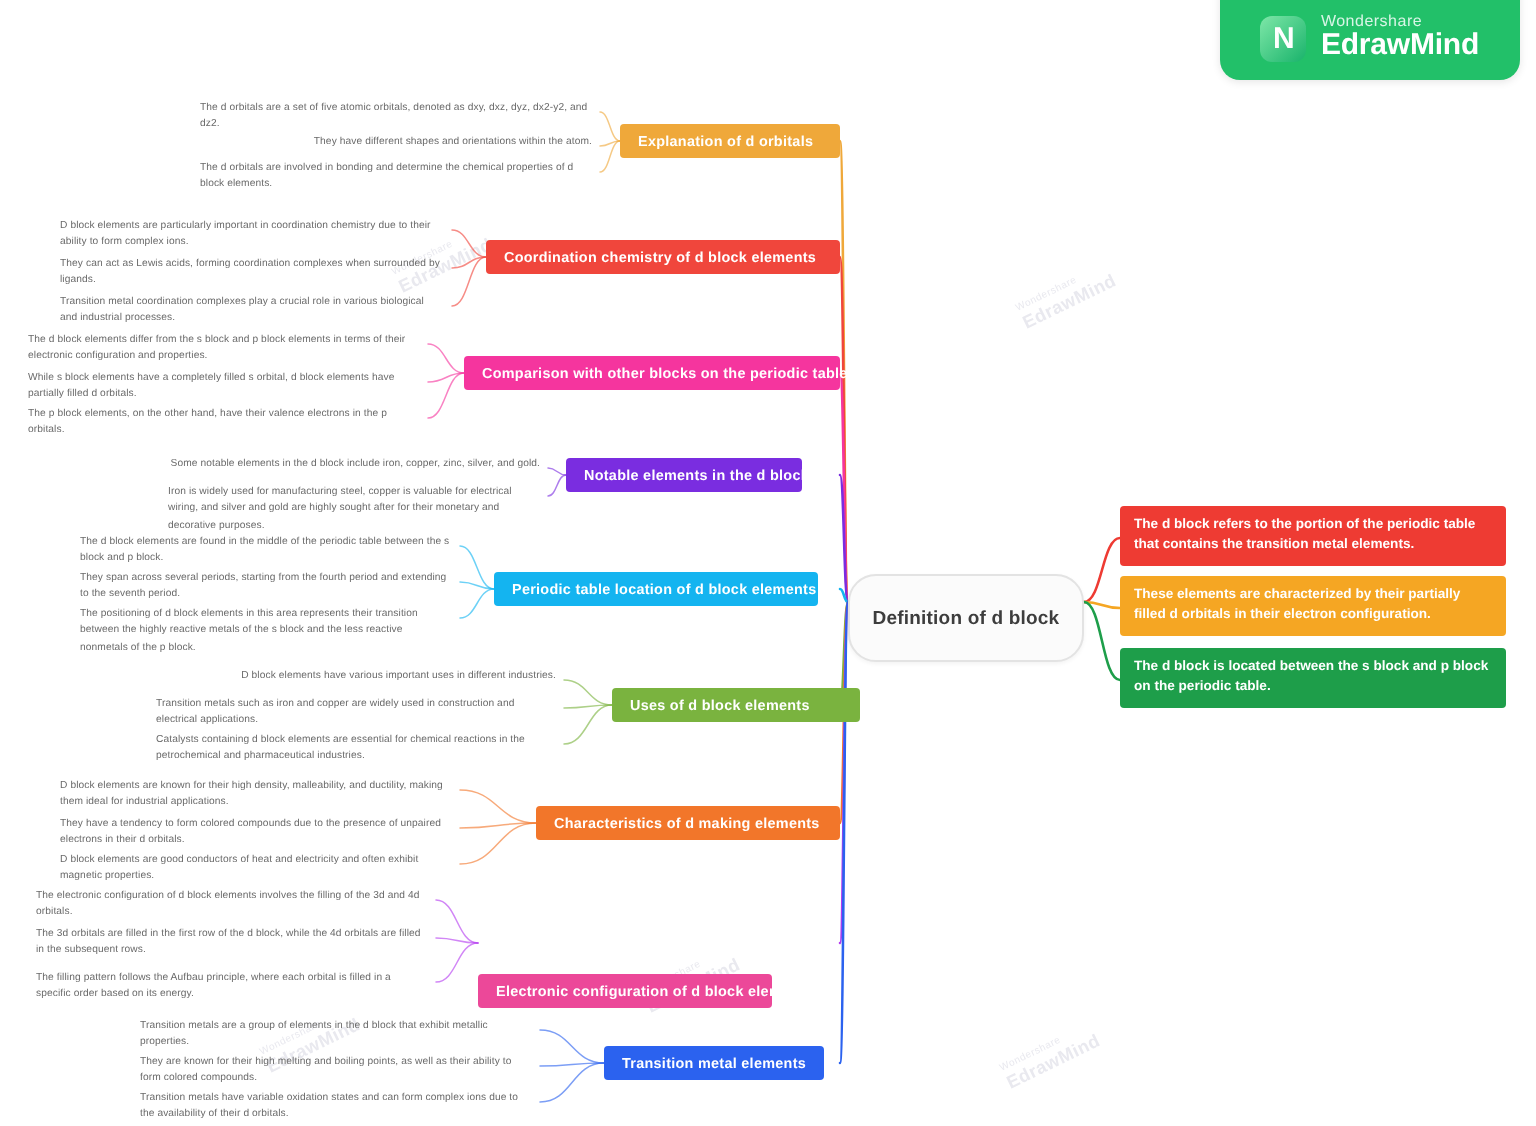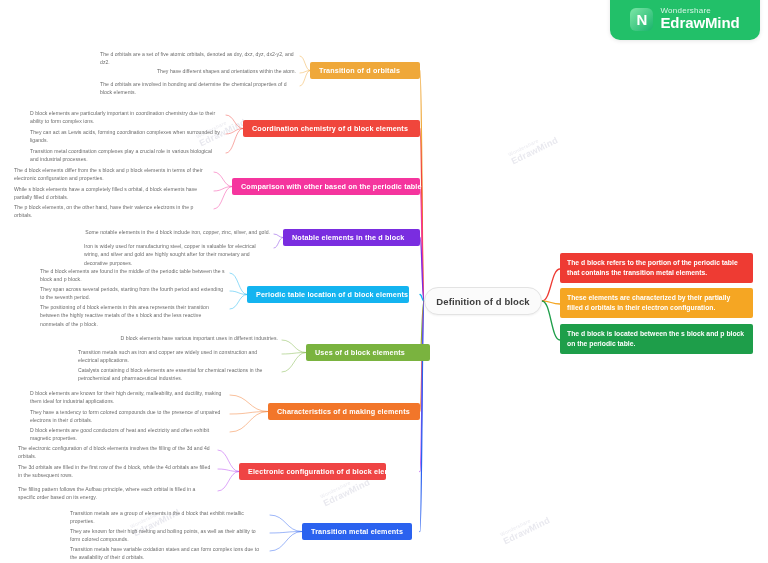--- a/index.html
+++ b/index.html
@@ -55,21 +55,21 @@
   #edges {
     position: absolute; left: 0; top: 0;
     width: 768px; height: 563px;
     pointer-events: none;
   }
 
   
   #root-node {
     position: absolute;
     left: 424px; top: 287px;
-    width: 118px; height: 28px;
+    width: 118px; height: 44px;
     background: #fbfbfb;
     border: 1px solid #e3e3e3;
     border-radius: 14px;
     display: flex; align-items: center; justify-content: center;
     font-size: 9.5px; color: #3d3d3d; font-weight: bold;
     letter-spacing: .1px;
     box-shadow: 0 1px 2px rgba(0,0,0,.05);
     box-sizing: border-box;
   }
 
@@ -174,41 +174,41 @@
     <path d="M 302 531.5 C 286 531.5, 286 533, 270 533" stroke="#2b62ef" stroke-width="0.75" fill="none" opacity="0.62" stroke-linecap="round"></path>
     <path d="M 302 531.5 C 286 531.5, 286 551, 270 551" stroke="#2b62ef" stroke-width="0.75" fill="none" opacity="0.62" stroke-linecap="round"></path>
   </svg>
 
 <div id="root-node">
   <span>Definition of d block</span>
 </div>
 
 <div id="branch-layer">
     <div class="branch" style="left: 310px; top: 62px; width: 110px; background: rgb(239, 168, 58);">
-      <span>Transition of d orbitals</span>
+      <span>Explanation of d orbitals</span>
     </div>
     <div class="branch" style="left: 243px; top: 120px; width: 177px; background: rgb(240, 70, 60); align-items: center;">
       <span>Coordination chemistry of d block elements</span>
     </div>
     <div class="branch" style="left: 232px; top: 178px; width: 188px; background: rgb(245, 53, 158);">
-      <span>Comparison with other based on the periodic table</span>
-    </div>
-    <div class="branch" style="left: 283px; top: 229px; width: 137px; background: rgb(122, 45, 224);">
+      <span>Comparison with other blocks on the periodic table</span>
+    </div>
+    <div class="branch" style="left: 283px; top: 229px; width: 118px; background: rgb(122, 45, 224);">
       <span>Notable elements in the d block</span>
     </div>
     <div class="branch" style="left: 247px; top: 286px; width: 162px; background: rgb(20, 180, 240);">
       <span>Periodic table location of d block elements</span>
     </div>
     <div class="branch" style="left: 306px; top: 344px; width: 124px; background: rgb(122, 179, 63);">
       <span>Uses of d block elements</span>
     </div>
     <div class="branch" style="left: 268px; top: 403px; width: 152px; background: rgb(242, 118, 42);">
       <span>Characteristics of d making elements</span>
     </div>
-    <div class="branch" style="left: 239px; top: 463px; width: 147px; background: #ef4444;">
+    <div class="branch" style="left: 239px; top: 487px; width: 147px; background: #ec4899;">
       <span>Electronic configuration of d block elements</span>
     </div>
     <div class="branch" style="left: 302px; top: 523px; width: 110px; background: rgb(43, 98, 239);">
       <span>Transition metal elements</span>
     </div>
   </div>
 
 <div id="leaf-layer">
     <div class="leaf" style="left: 100px; top: 50px; width: 196px;">The d orbitals are a set of five atomic orbitals, denoted as dxy, dxz, dyz, dx2-y2, and dz2.</div>
     <div class="leaf right-align" style="left: 100px; top: 67px; width: 196px;">They have different shapes and orientations within the atom.</div>

